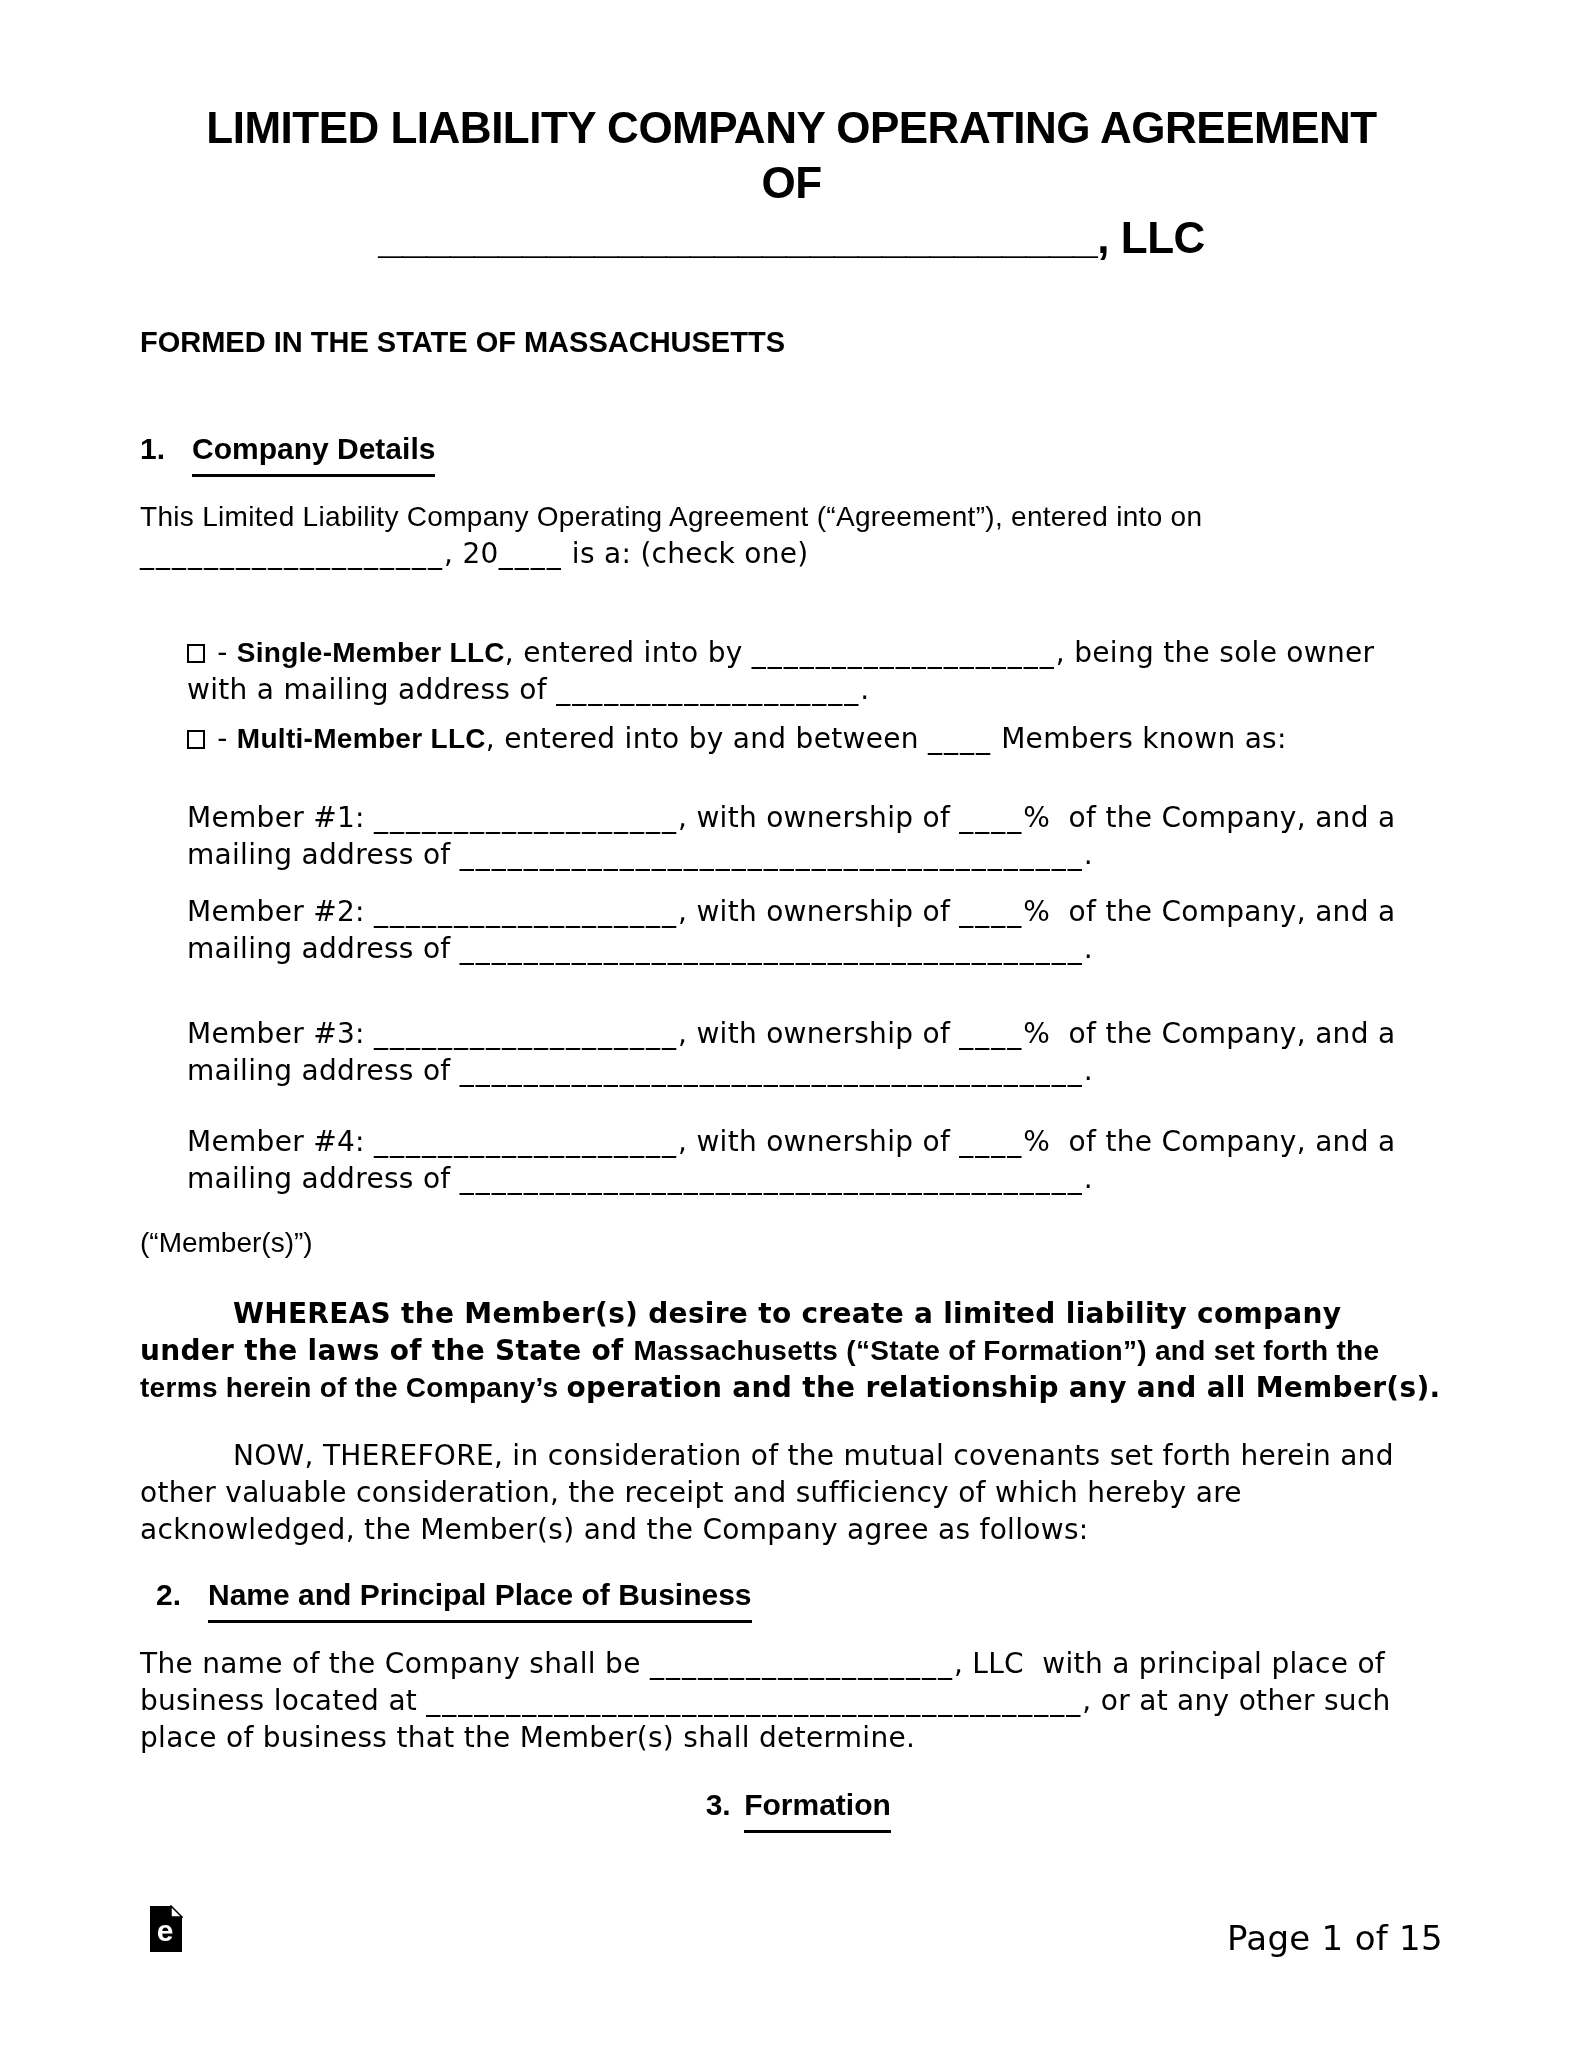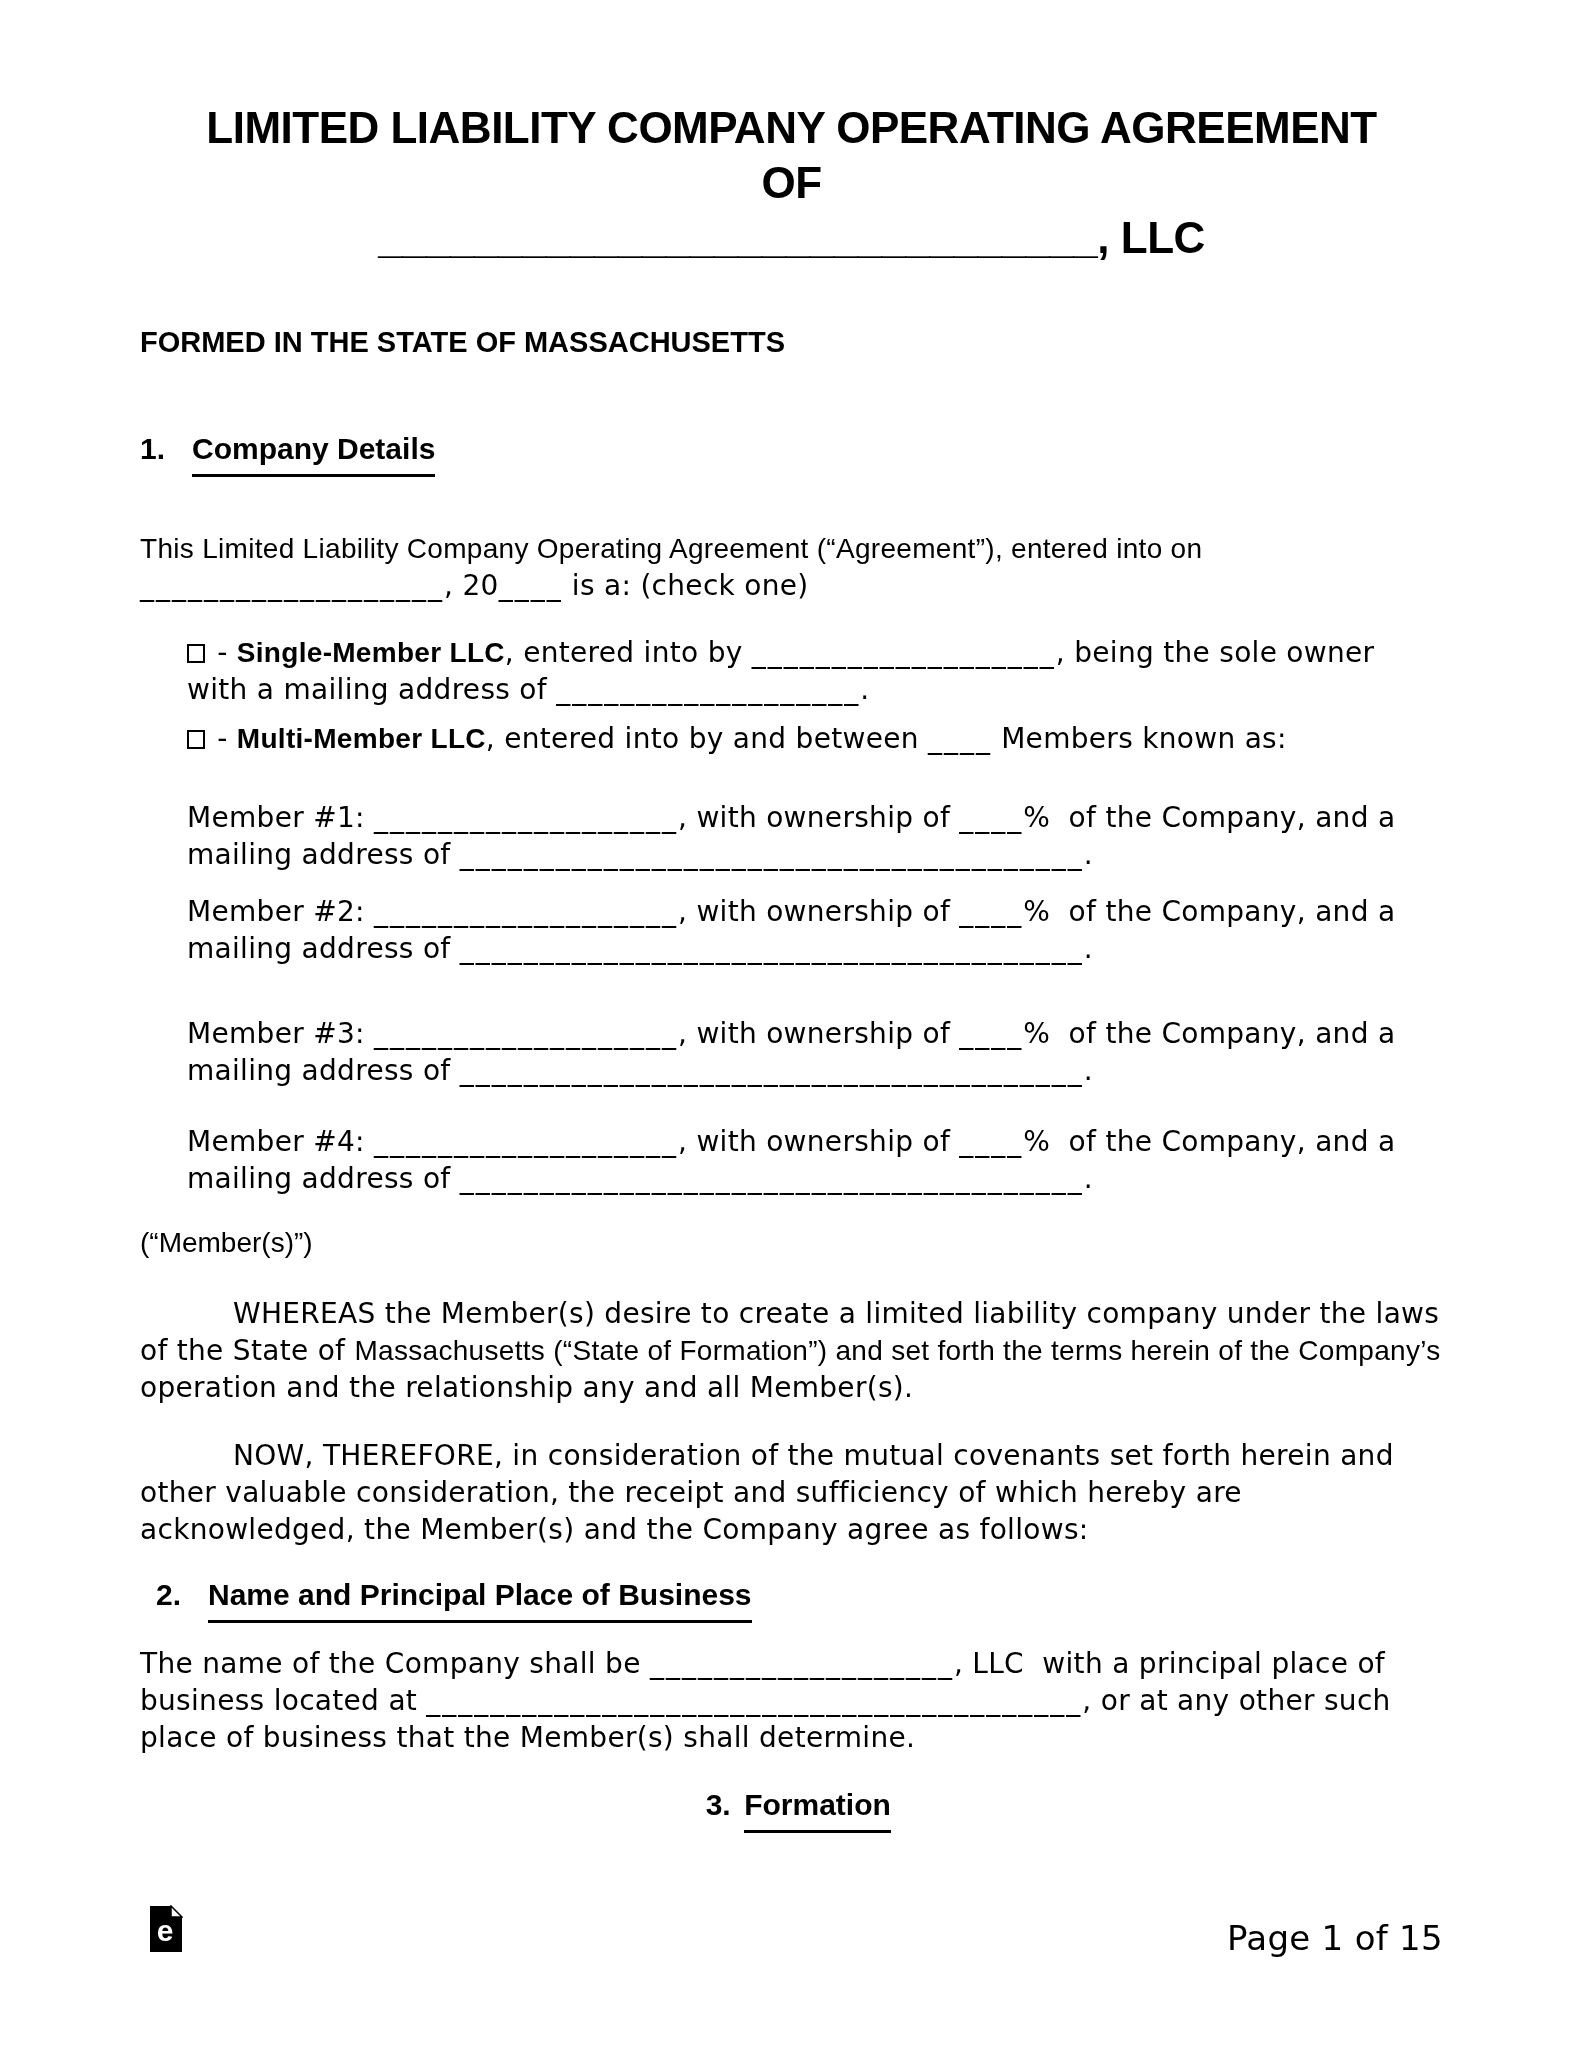--- a/index.html
+++ b/index.html
@@ -53,37 +53,37 @@
   <div class="abs title-block">
     <div>LIMITED LIABILITY COMPANY OPERATING AGREEMENT</div>
     <div>OF</div>
     <div><span>______________________________</span><span>, LLC</span></div>
   </div>
 
   <div class="abs formed">FORMED IN THE STATE OF MASSACHUSETTS</div>
 
   <div class="abs sec-head" style="top:432px; left:140px; width:1303px;"><span class="sec-num">1.</span><span class="sec-title">Company Details</span></div>
 
-  <div class="abs para body-txt f-geo" style="top:498px;margin-top:32px;"><span class="f-arial">This Limited Liability Company Operating Agreement (“Agreement”), entered into on </span><span class="blank">___________________</span><span>, 20</span><span class="blank">____</span><span> is a: (check one)</span></div>
+  <div class="abs para body-txt f-geo" style="top:498px;"><span class="f-arial">This Limited Liability Company Operating Agreement (“Agreement”), entered into on </span><span class="blank">___________________</span><span>, 20</span><span class="blank">____</span><span> is a: (check one)</span></div>
 
   <div class="abs opt body-txt f-geo" style="top:634px;"><span class="checkbox"></span> <span>- </span><span class="b">Single-Member LLC</span><span>, entered into by </span><span class="blank">___________________</span><span>, being the sole owner with a mailing address of </span><span class="blank">___________________</span><span>.</span></div>
 
   <div class="abs opt body-txt f-geo" style="top:720px;"><span class="checkbox"></span> <span>- </span><span class="b">Multi-Member LLC</span><span>, entered into by and between </span><span class="blank">____</span><span> Members known as:</span></div>
 
   <div class="abs member body-txt f-geo" style="top:799px;"><span>Member #1: </span><span class="blank">___________________</span><span>, with ownership of </span><span class="blank">____</span><span>%&nbsp; of the Company, and a mailing address of </span><span class="blank">_______________________________________</span><span>.</span></div>
 
   <div class="abs member body-txt f-geo" style="top:893px;"><span>Member #2: </span><span class="blank">___________________</span><span>, with ownership of </span><span class="blank">____</span><span>%&nbsp; of the Company, and a mailing address of </span><span class="blank">_______________________________________</span><span>.</span></div>
 
   <div class="abs member body-txt f-geo" style="top:1015px;"><span>Member #3: </span><span class="blank">___________________</span><span>, with ownership of </span><span class="blank">____</span><span>%&nbsp; of the Company, and a mailing address of </span><span class="blank">_______________________________________</span><span>.</span></div>
 
   <div class="abs member body-txt f-geo" style="top:1123px;"><span>Member #4: </span><span class="blank">___________________</span><span>, with ownership of </span><span class="blank">____</span><span>%&nbsp; of the Company, and a mailing address of </span><span class="blank">_______________________________________</span><span>.</span></div>
 
   <div class="abs para body-txt f-arial" style="top:1224px;">(“Member(s)”)</div>
 
-  <div class="abs para body-txt f-geo indent1" style="top:1295px;"><span>WHEREAS the Member(s) desire to create a limited liability company under the laws of the State of </span><span class="f-arial">Massachusetts (“State of Formation”) and set forth the terms herein of the Company’s </span><span>operation and the relationship any and all Member(s).</span></div>
+  <div class="abs para body-txt f-geo indent1" style="top:1295px;font-weight:bold;"><span>WHEREAS the Member(s) desire to create a limited liability company under the laws of the State of </span><span class="f-arial">Massachusetts (“State of Formation”) and set forth the terms herein of the Company’s </span><span>operation and the relationship any and all Member(s).</span></div>
 
   <div class="abs para body-txt f-geo indent1" style="top:1437px;">NOW, THEREFORE, in consideration of the mutual covenants set forth herein and other valuable consideration, the receipt and sufficiency of which hereby are acknowledged, the Member(s) and the Company agree as follows:</div>
 
   <div class="abs sec-head" style="top:1578px; left:140px; width:1303px;margin-left:16px;"><span class="sec-num">2.</span><span class="sec-title">Name and Principal Place of Business</span></div>
 
   <div class="abs para body-txt f-geo" style="top:1645px;"><span>The name of the Company shall be </span><span class="blank">___________________</span><span>,&nbsp;LLC&nbsp; with a principal place of business located at </span><span class="blank">_________________________________________</span><span>, or at any other such place of business that the Member(s) shall determine.</span></div>
 
   <div class="abs sec-head" style="top:1788px; left:140px; width:1303px;text-align:center;"><span class="sec-num">3.</span><span class="sec-title">Formation</span></div>
 
   <div class="abs logo">

